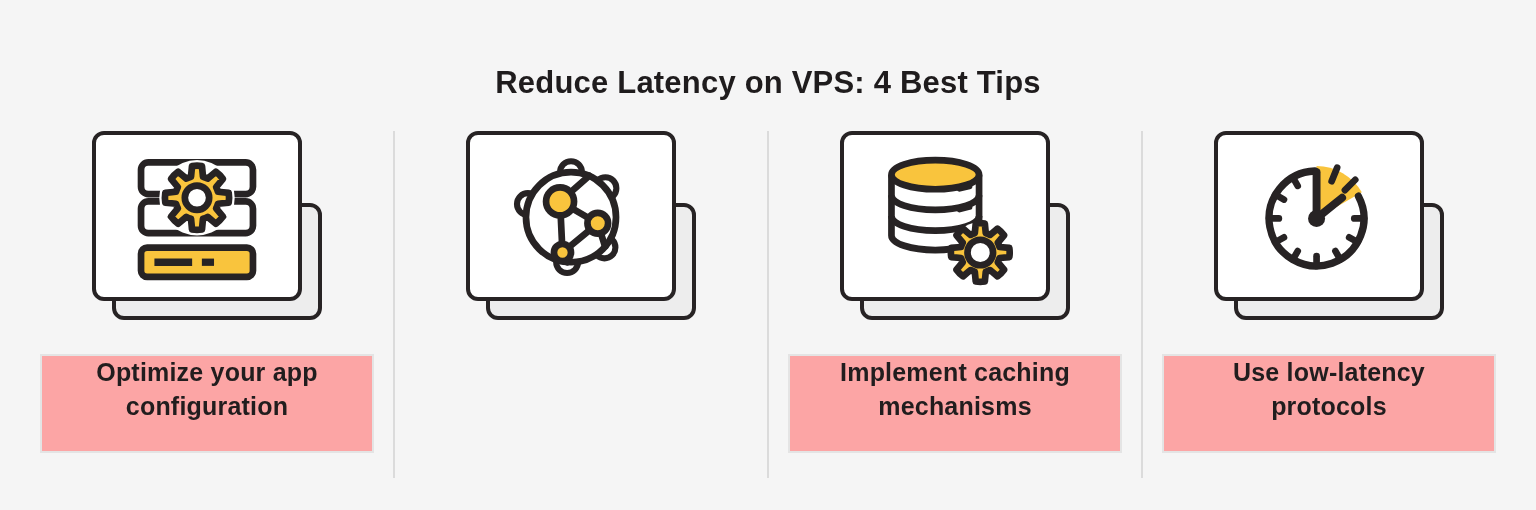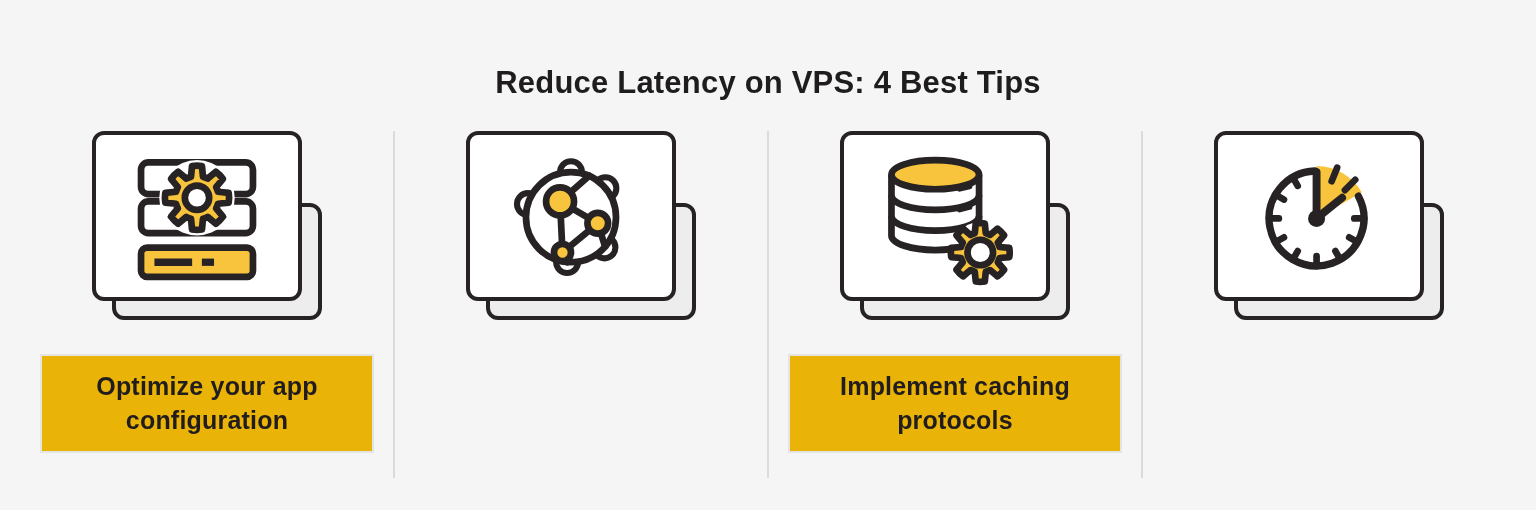--- a/index.html
+++ b/index.html
@@ -20,22 +20,22 @@
     background:#ededed;border:4px solid #272324;border-radius:12px;
   }
   .front-card{
     position:absolute;left:0;top:0;width:202px;height:162px;
     background:#ffffff;border:4px solid #272324;border-radius:12px;
     display:flex;align-items:center;justify-content:center;
   }
   .front-card svg{display:block;}
   .label-box{
     position:absolute;left:20px;top:223px;width:330px;height:95px;
-    background:#eab308;border:2px solid #e4e4e4;
-    display:flex;align-items:center;justify-content:center;text-align:center;
+    background:#fca5a5;border:2px solid #e4e4e4;
+    display:flex;align-items:flex-start;justify-content:center;text-align:center;
   }
   .label-text{
     font-size:25px;font-weight:700;line-height:1.35;color:#211d1e;
     white-space:pre-line;letter-spacing:.2px;
   }
 </style>
 </head>
 <body>
 
 <div class="canvas">
@@ -116,21 +116,21 @@
               <line x1="72" y1="54.5" x2="80" y2="52.5"></line>
             </g>
             <circle cx="89" cy="90" r="25" fill="#ffffff"></circle>
             <use href="#gear8" transform="translate(89,90) scale(1.1)" fill="#F9C43D" stroke="#272324" stroke-width="5" stroke-linejoin="round"></use>
             <circle cx="89" cy="90" r="10.5" fill="#ffffff" stroke="#272324" stroke-width="5.5"></circle>
           </svg>
         </div>
       </div>
       <div class="label-box">
         <span class="label-text">Implement caching
-protocols</span>
+mechanisms</span>
       </div>
       <div class="divider"></div>
     </section>
 
     <section class="column">
       <div class="illus">
         <div class="back-card"></div>
         <div class="front-card">
           <svg viewBox="0 0 120 120" width="146" height="146" xmlns="http://www.w3.org/2000/svg">
             <path d="M58,62 L58,19 A43,43 0 0 1 95.2,40.5 Z" fill="#F9C43D"></path>
@@ -149,16 +149,20 @@
               <line x1="81.3" y1="38.7" x2="89.8" y2="30.2"></line>
             </g>
             <g stroke="#272324" stroke-width="6.5" stroke-linecap="round">
               <line x1="58" y1="62" x2="58" y2="24"></line>
               <line x1="58" y1="62" x2="79" y2="45"></line>
             </g>
             <circle cx="58" cy="62" r="7" fill="#272324"></circle>
           </svg>
         </div>
       </div>
+      <div class="label-box">
+        <span class="label-text">Use low-latency
+protocols</span>
+      </div>
     </section>
 
   </div>
 </div>
 
 </body></html>

